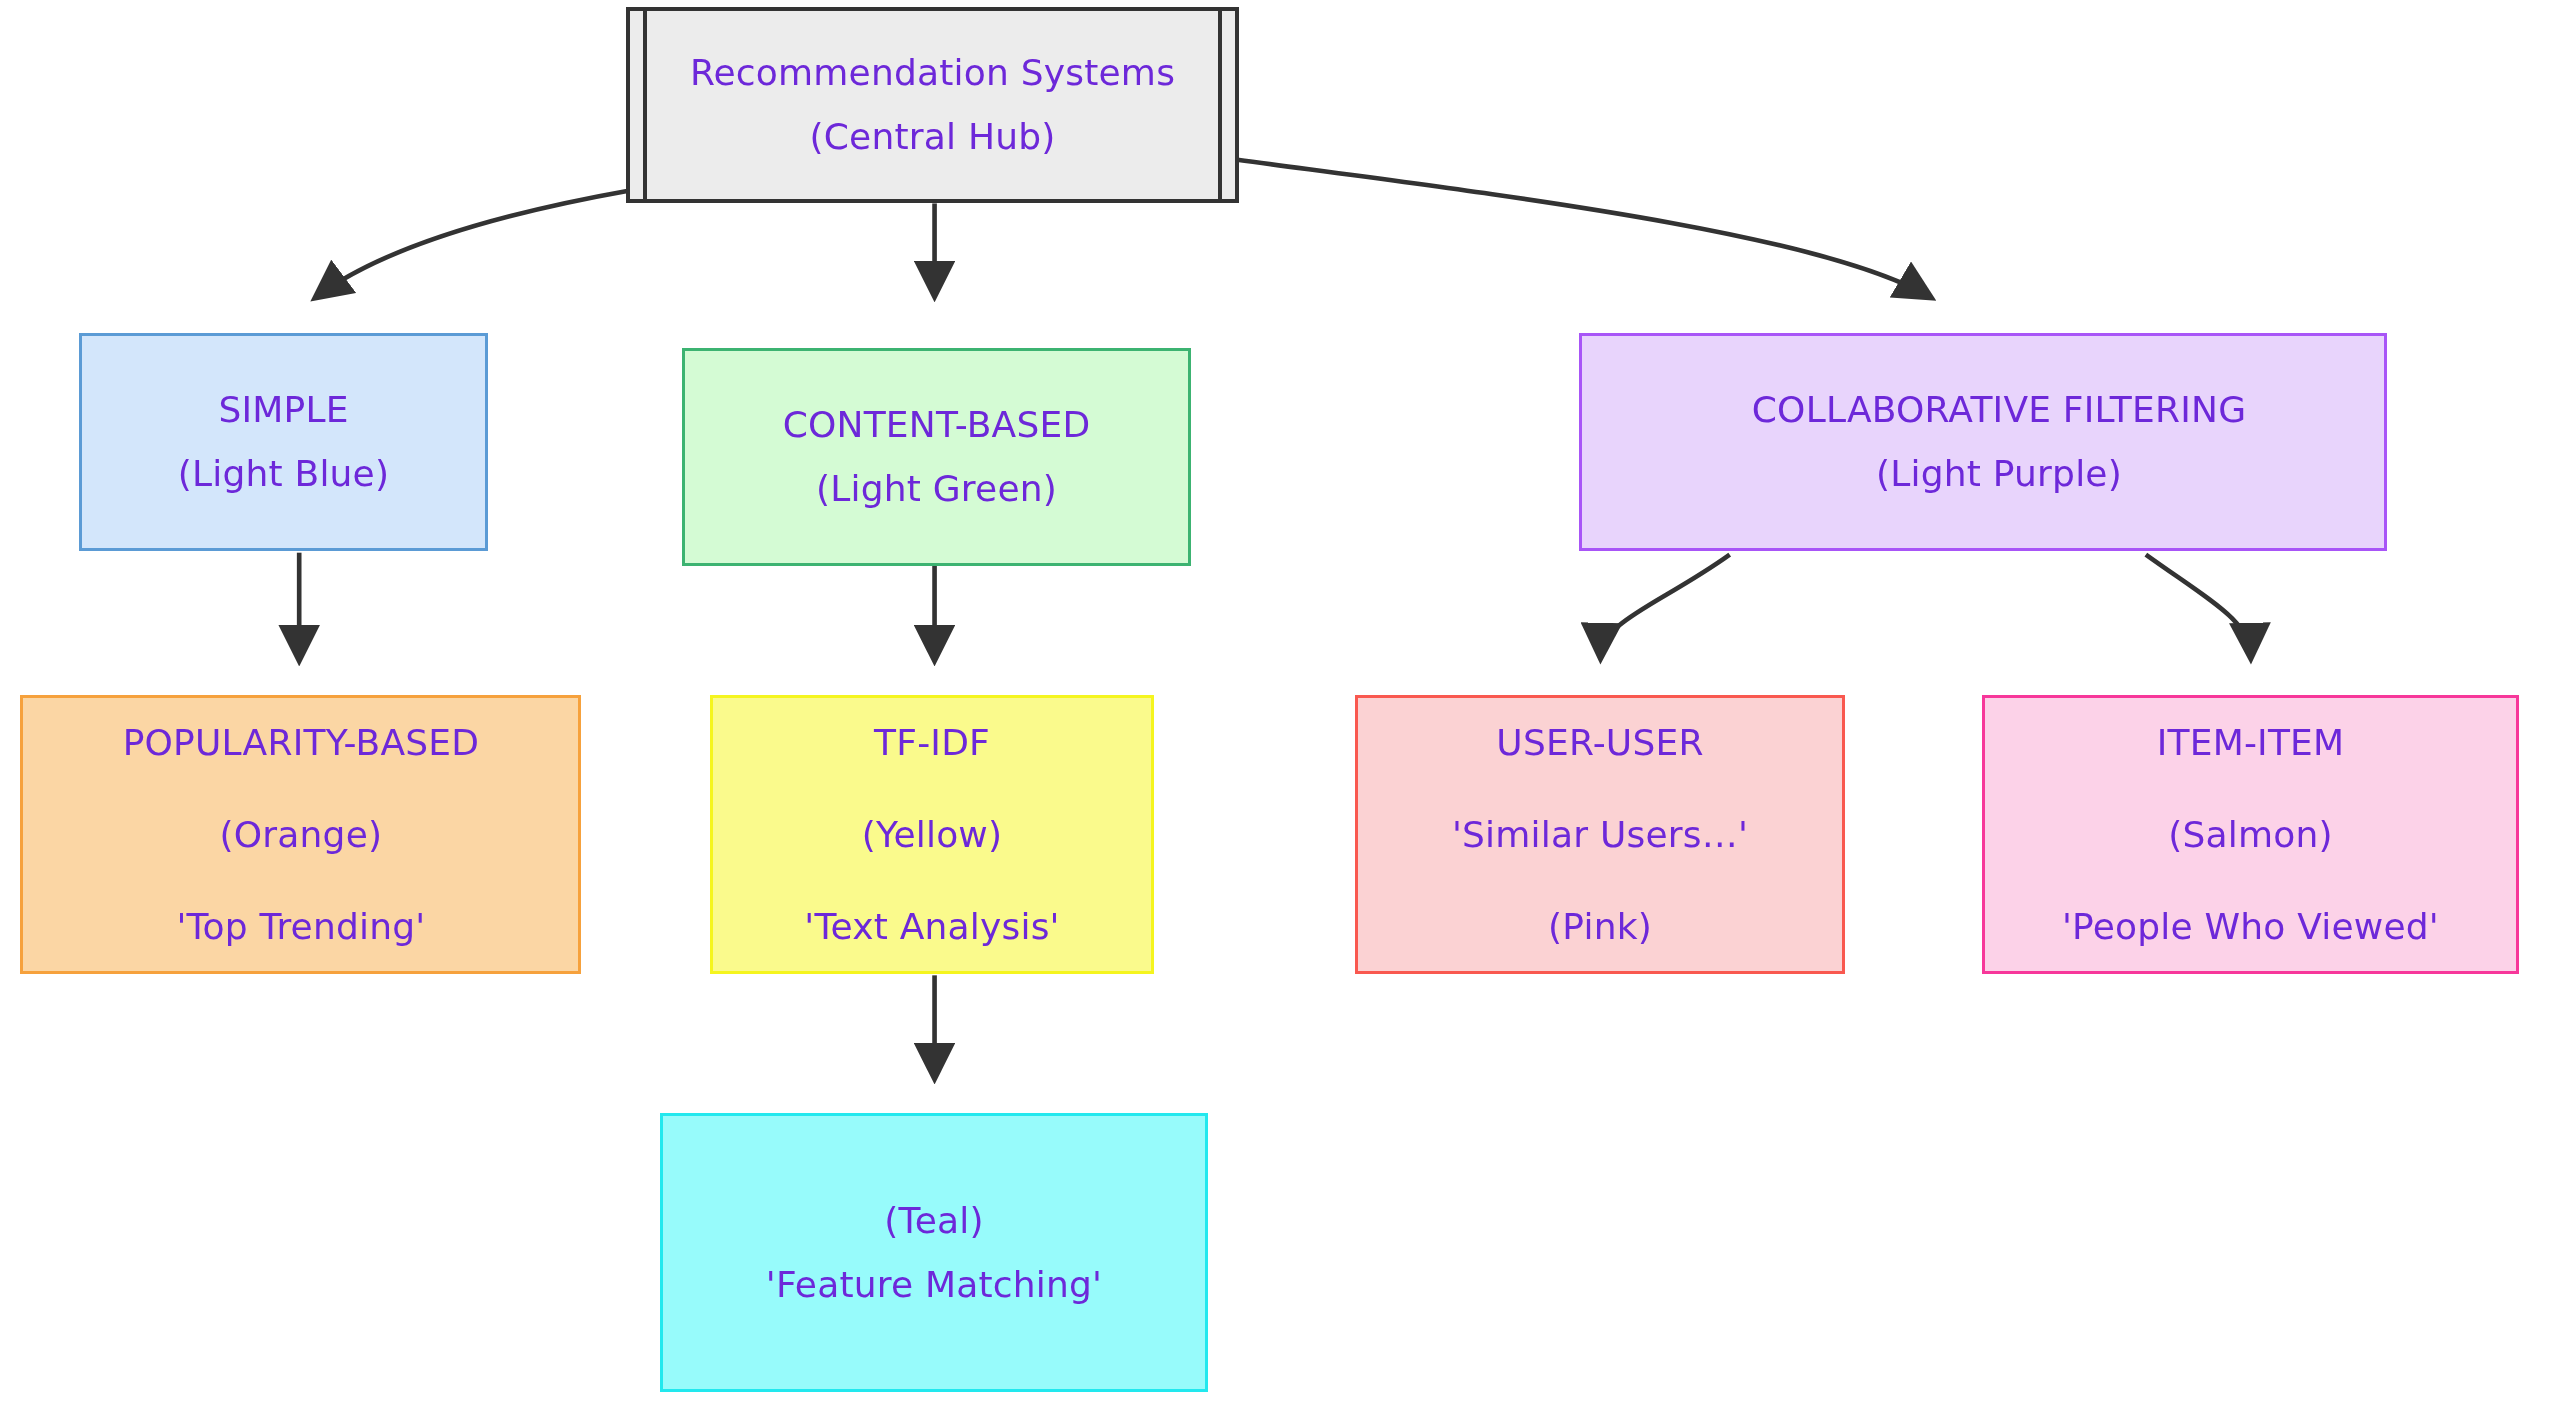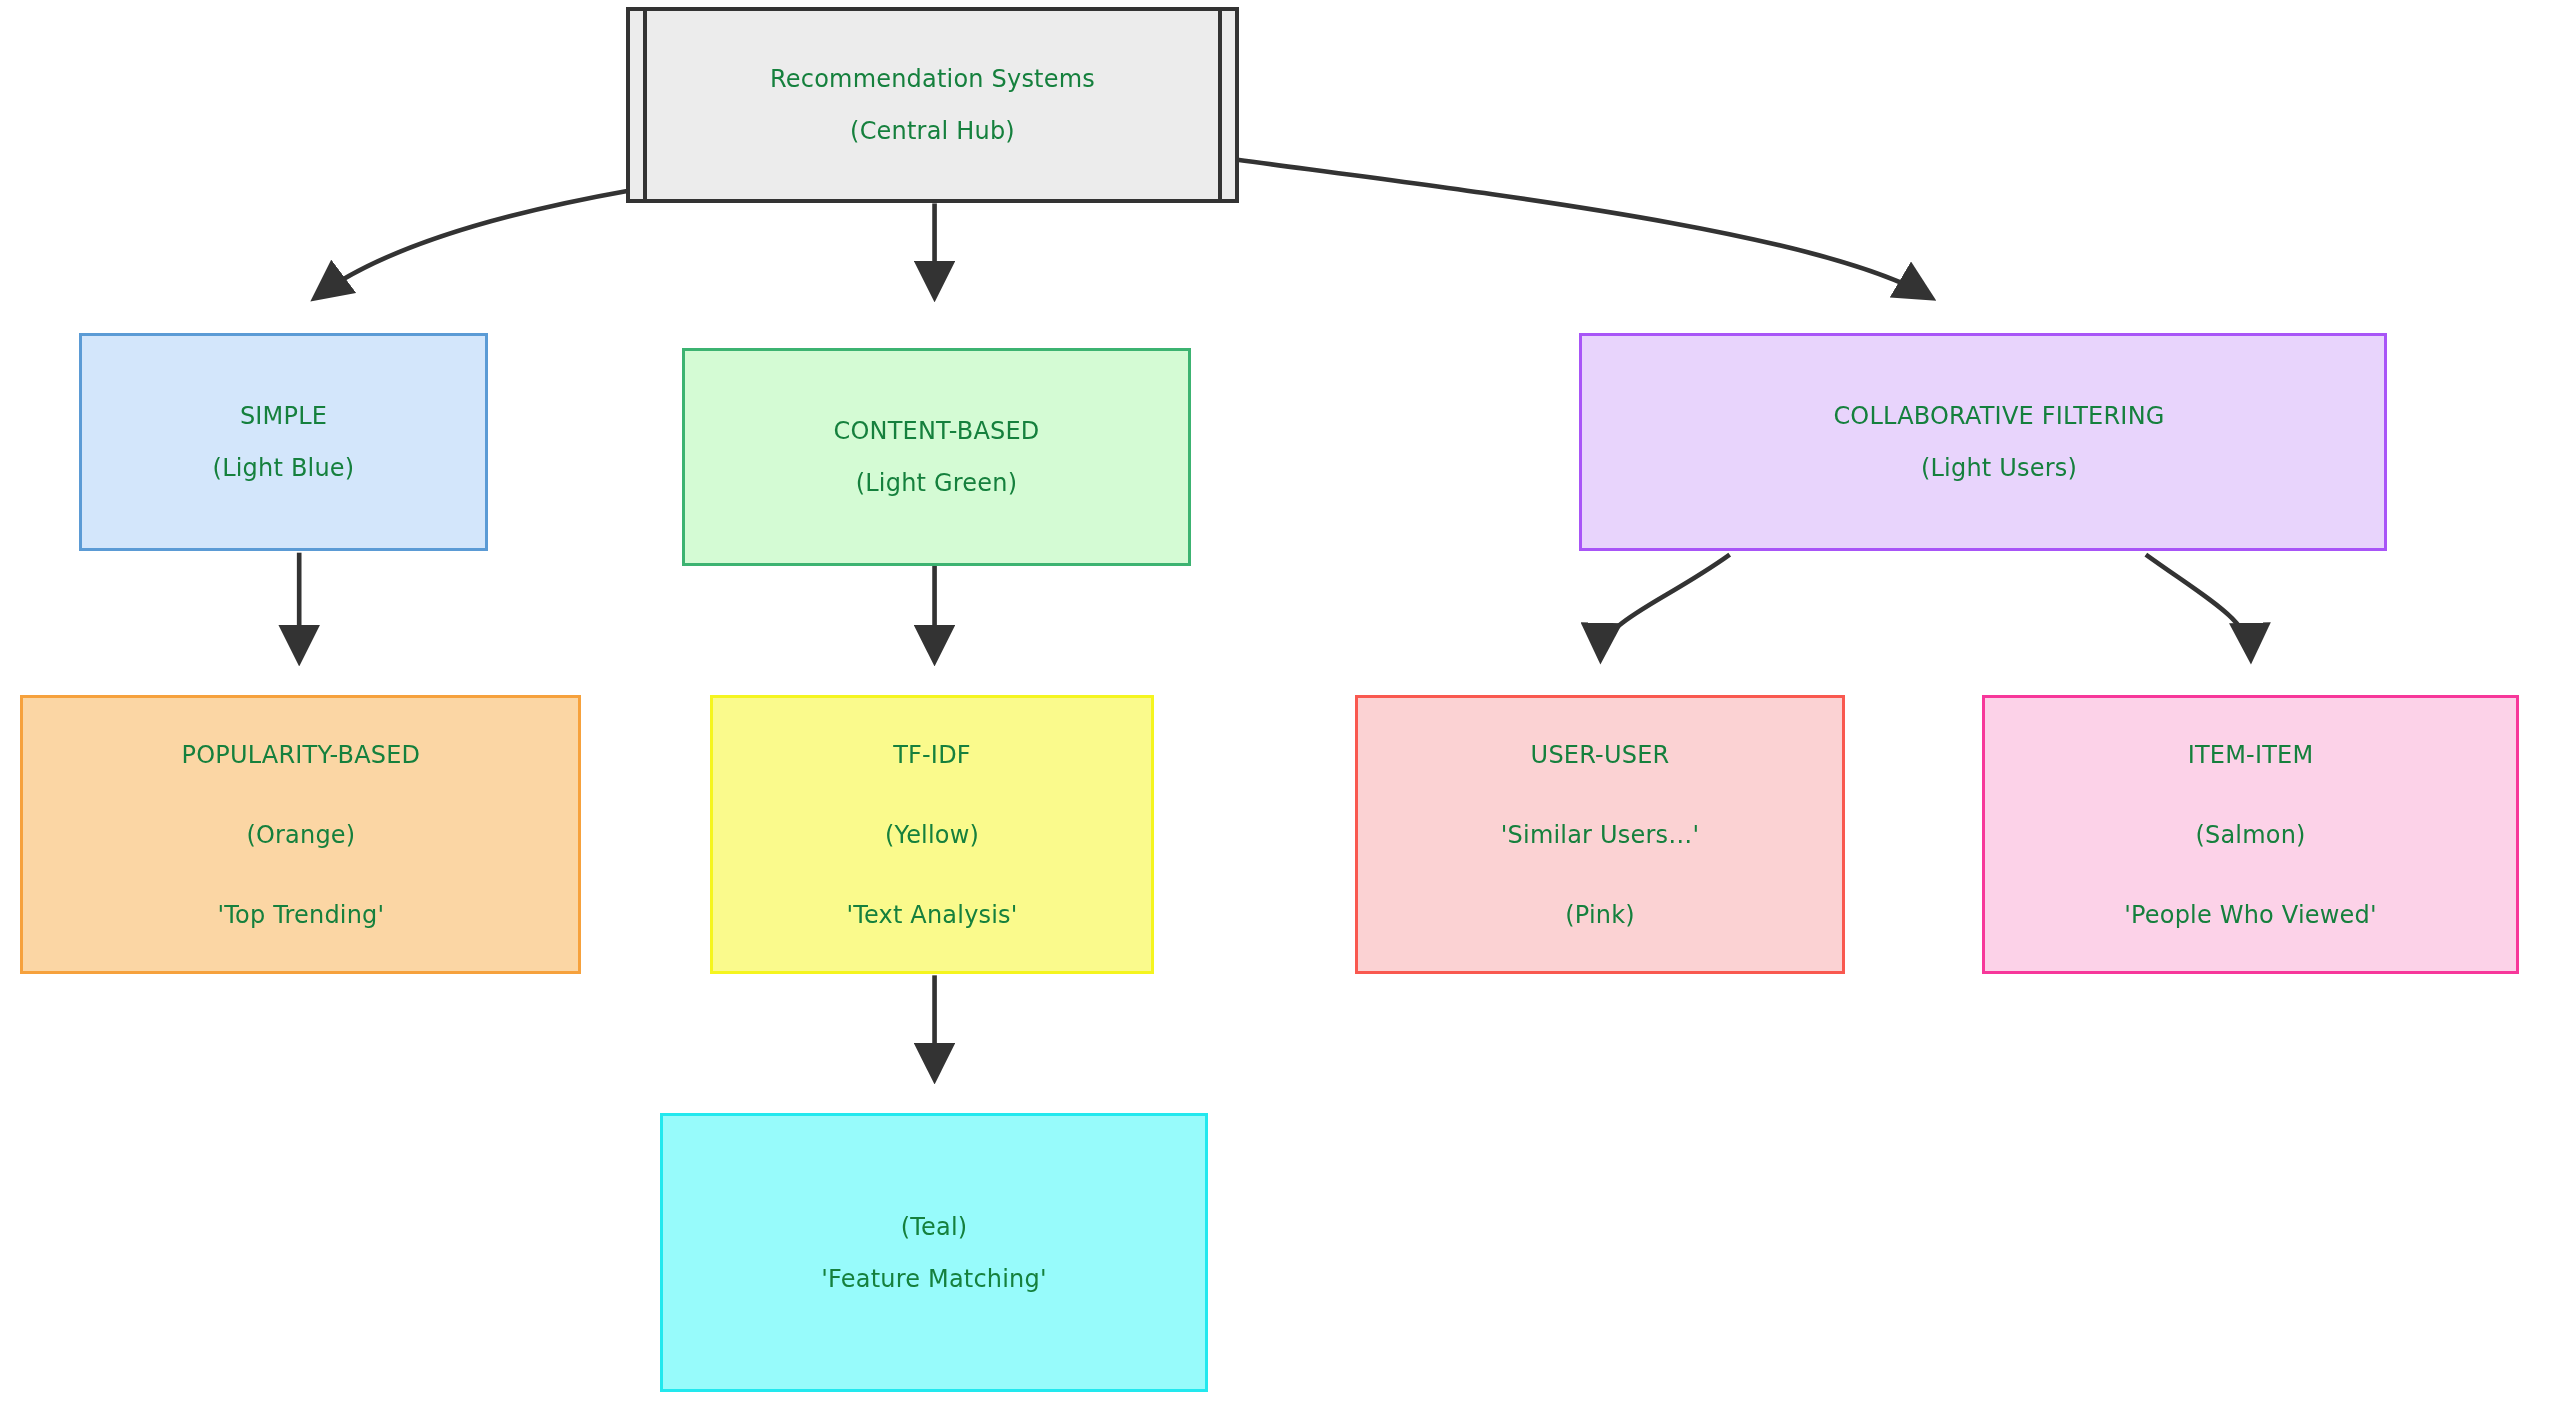--- a/index.html
+++ b/index.html
@@ -23,22 +23,22 @@
     pointer-events:none;
   }
   .node{
     position:absolute;
     box-sizing:border-box;
     display:flex;
     flex-direction:column;
     align-items:center;
     justify-content:center;
     text-align:center;
-    color:#15803d;
-    font-size:24px;
+    color:#6d28d9;
+    font-size:36px;
     line-height:1.0;
     letter-spacing:0.2px;
   }
   .node .ln{display:block;width:100%;}
   .node .ln + .ln{margin-top:28px;}
 
   
   #hub{
     left:626px; top:7.4px; width:613px; height:196px;
     background:#ececec;
@@ -112,21 +112,21 @@
     <span class="ln">(Light Blue)</span>
   </div>
 
   <div class="node lvl2" id="n-content">
     <span class="ln">CONTENT-BASED</span>
     <span class="ln">(Light Green)</span>
   </div>
 
   <div class="node lvl2" id="n-collab">
     <span class="ln">COLLABORATIVE FILTERING</span>
-    <span class="ln">(Light Users)</span>
+    <span class="ln">(Light Purple)</span>
   </div>
 
   <div class="node lvl3" id="n-pop">
     <span class="ln">POPULARITY-BASED</span>
     <span class="ln">(Orange)</span>
     <span class="ln">'Top Trending'</span>
   </div>
 
   <div class="node lvl3" id="n-tfidf">
     <span class="ln">TF-IDF</span>

